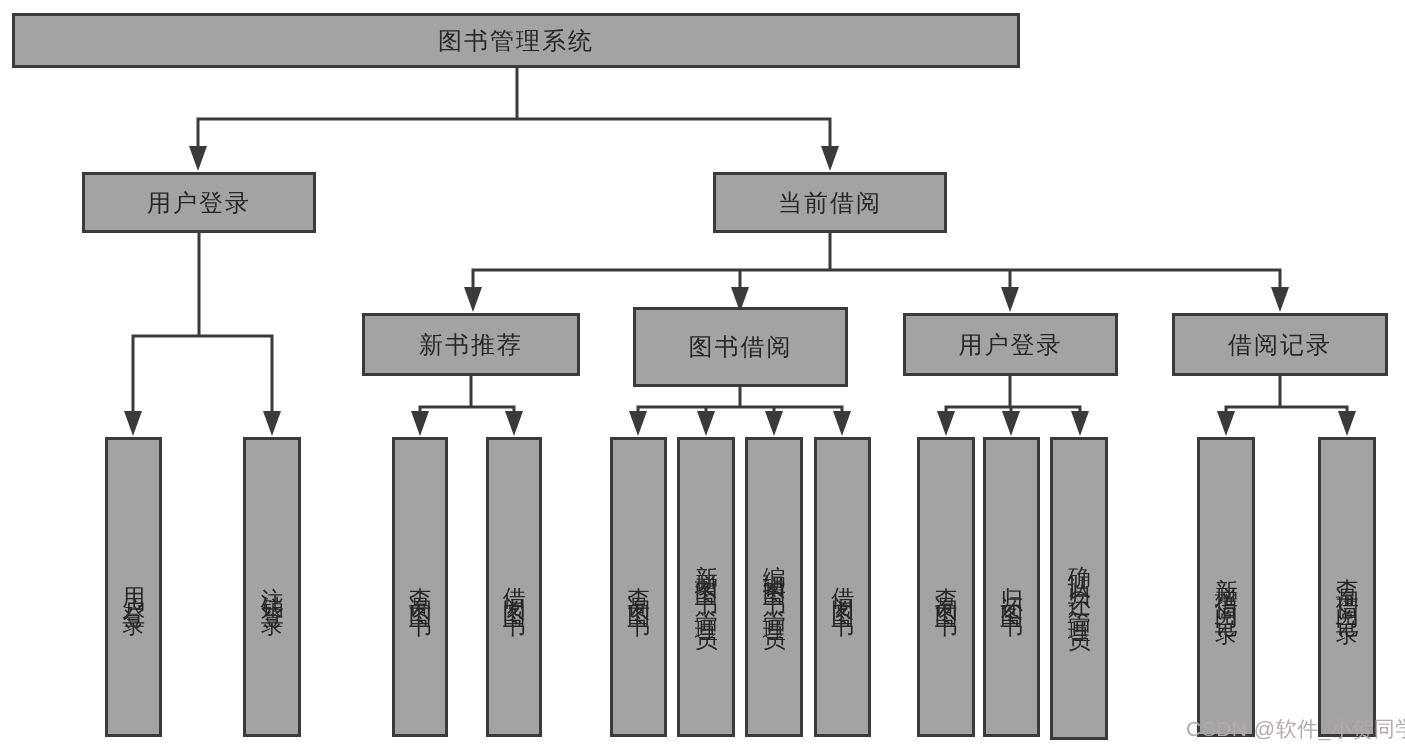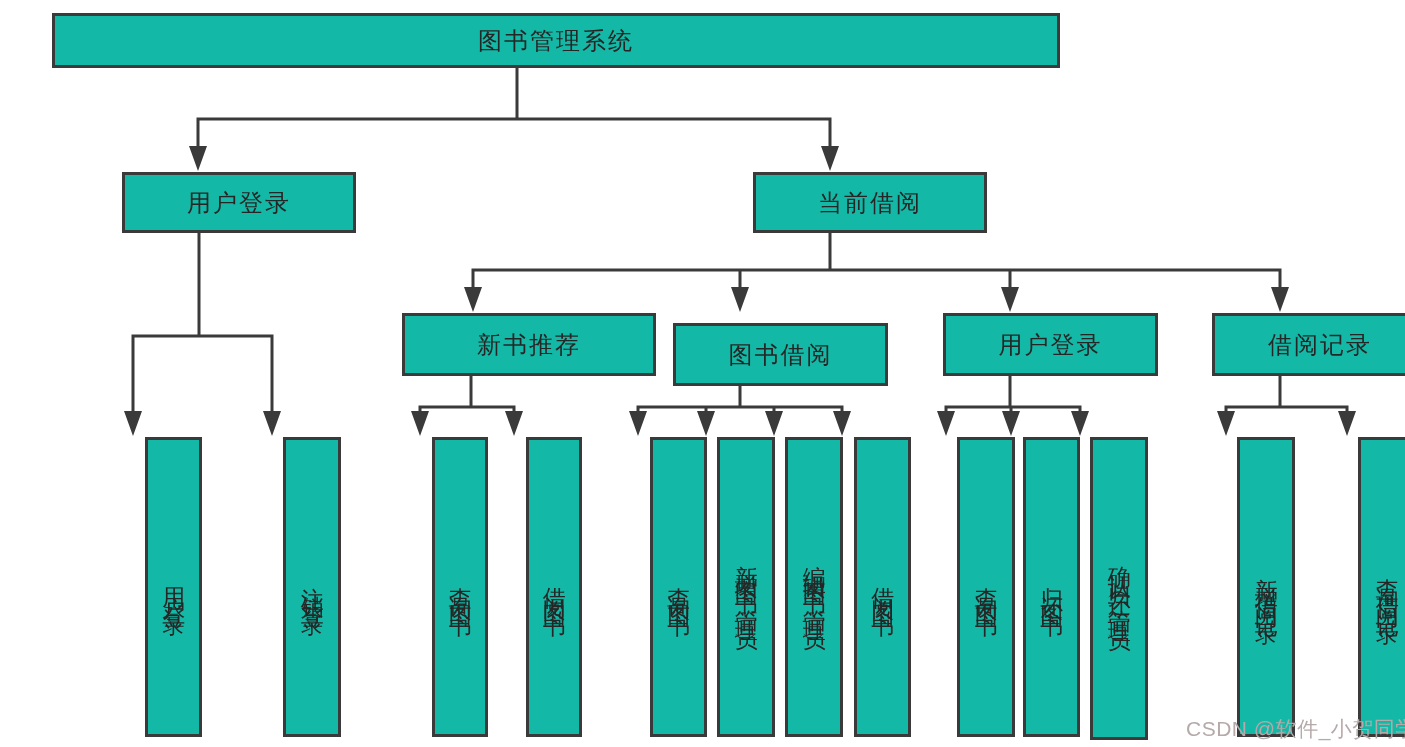--- a/index.html
+++ b/index.html
@@ -18,26 +18,25 @@
   }
   .connectors{
     position:absolute;left:0;top:0;width:1405px;height:747px;
     color:var(--line);
     pointer-events:none;
   }
   .node{
     position:absolute;
     box-sizing:border-box;
     border:3px solid var(--line);
-    background:#14b8a6;
+    background:#a3a3a3;
     display:flex;
     align-items:center;
     justify-content:center;
     text-align:center;
-    margin-left:40px;
   }
   .hbox{
     font-size:24px;
     letter-spacing:2px;
     white-space:nowrap;
   }
   .vbox{
     writing-mode:vertical-rl;
     text-orientation:mixed;
     font-size:23px;
@@ -80,22 +79,22 @@
 
     <path d="M1280 375 V407 M1224.5 407 H1348.5 M1226 407 V416 M1347 407 V416" stroke="currentColor" stroke-width="3" fill="none"></path>
     <path fill="currentColor" d="M1217 411 L1235 411 L1226 436 Z M1338 411 L1356 411 L1347 436 Z"></path>
   </svg>
 
   <div class="node hbox" style="left:12px;top:13px;width:1008px;height:55px">图书管理系统</div>
 
   <div class="node hbox" style="left:82px;top:172px;width:234px;height:61px">用户登录</div>
   <div class="node hbox" style="left:713px;top:172px;width:234px;height:61px">当前借阅</div>
 
-  <div class="node hbox" style="left:362px;top:313px;width:254px;height:63px">新书推荐</div>
-  <div class="node hbox" style="left:633px;top:323px;width:215px;height:63px">图书借阅</div>
+  <div class="node hbox" style="left:362px;top:313px;width:218px;height:63px">新书推荐</div>
+  <div class="node hbox" style="left:633px;top:307px;width:215px;height:80px">图书借阅</div>
   <div class="node hbox" style="left:903px;top:313px;width:215px;height:63px">用户登录</div>
   <div class="node hbox" style="left:1172px;top:313px;width:216px;height:63px">借阅记录</div>
 
   <div class="node vbox" style="left:105px;top:437px;width:57px;height:300px">用户登录</div>
   <div class="node vbox" style="left:243px;top:437px;width:58px;height:300px">注销登录</div>
 
   <div class="node vbox" style="left:392px;top:437px;width:56px;height:300px">查询图书</div>
   <div class="node vbox" style="left:486px;top:437px;width:56px;height:300px">借阅图书</div>
 
   <div class="node vbox" style="left:610px;top:437px;width:57px;height:300px">查询图书</div>

